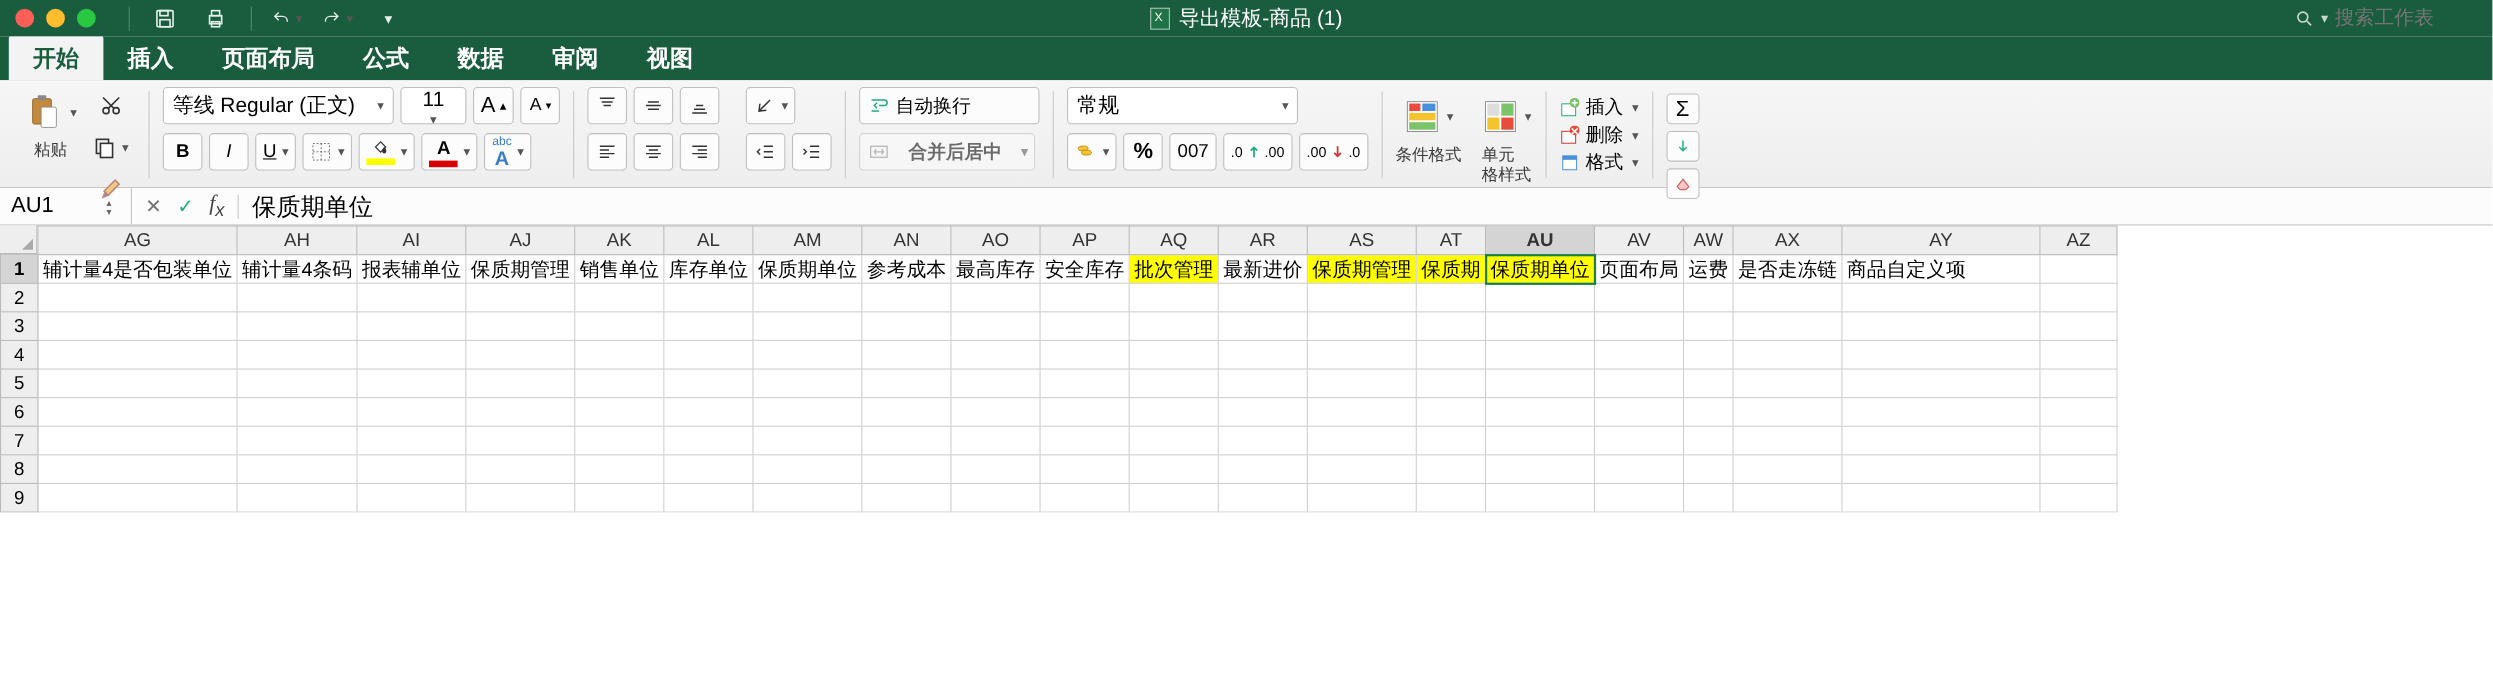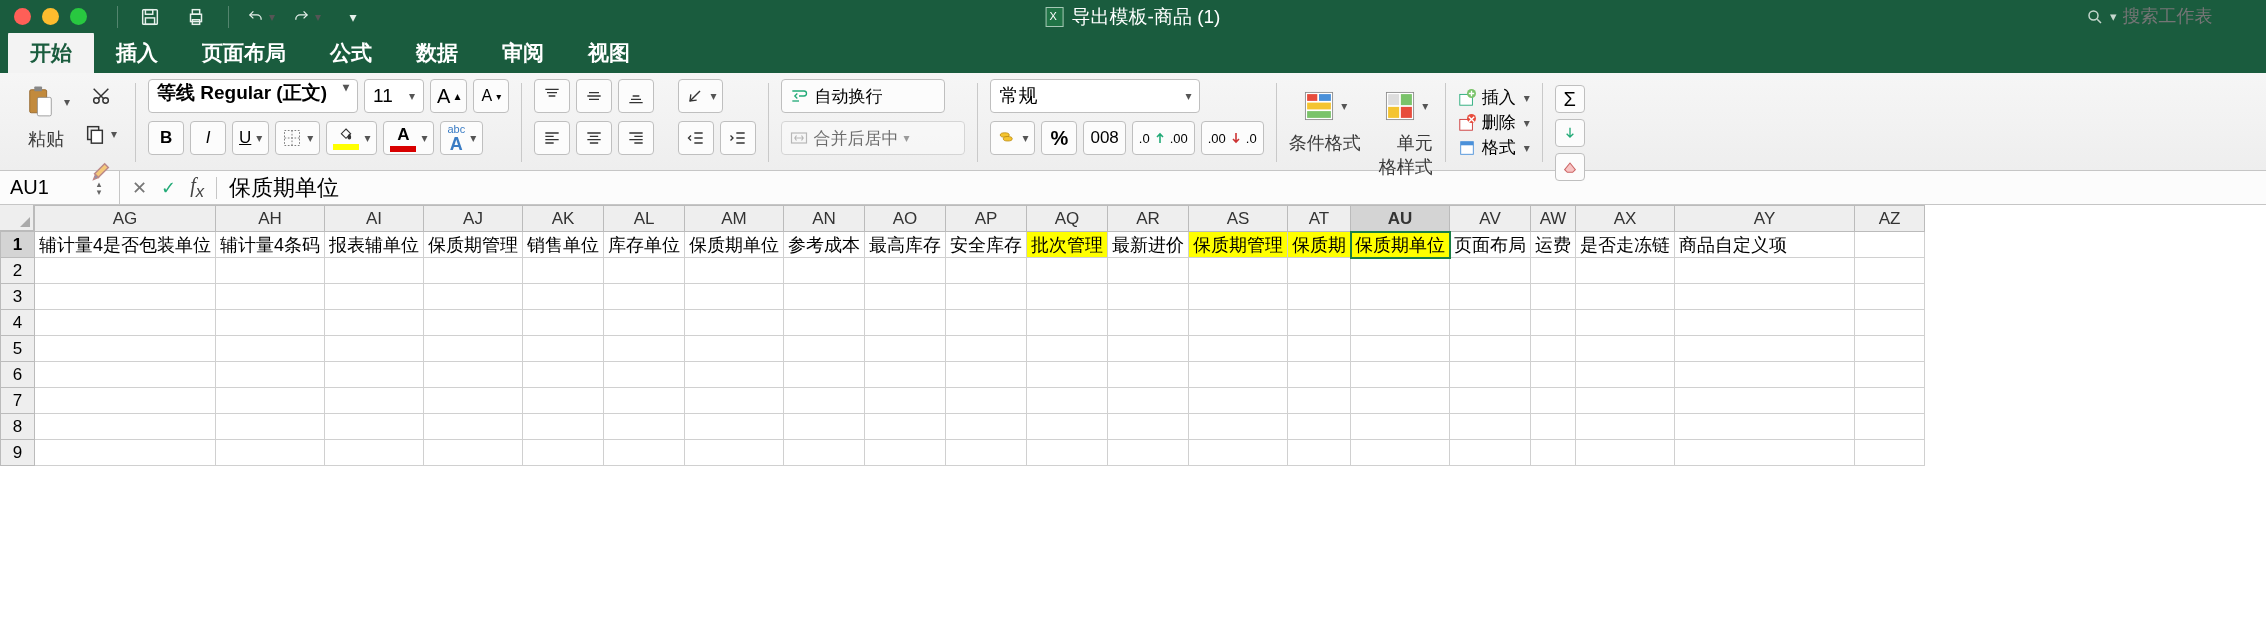--- a/index.html
+++ b/index.html
@@ -31,26 +31,26 @@
 .ribbon { height: 98px; background: linear-gradient(#f6f6f6,#eeeeee); border-bottom: 1px solid #c6c6c6; display: flex; align-items: stretch; padding: 6px 10px 4px; }
 .group { display: flex; flex-direction: column; align-items: center; padding: 0 12px; position: relative; }
 .group-sep { width: 1px; background: #c9c9c9; margin: 4px 0; }
 .btnrow { display: flex; align-items: center; gap: 6px; }
 .rbtn { height: 34px; min-width: 36px; background: #fcfcfc; border: 1px solid #bfbfbf; border-radius: 4px; display: flex; align-items: center; justify-content: center; padding: 0 6px; gap: 4px; cursor: pointer; font-size: 17px; }
 .rbtn.naked { border: none; background: transparent; }
 .dd { display:flex; align-items:center; gap:3px;}
 .caret::after { content:"▾"; font-size:12px; color:#555; margin-left:2px;}
 .bigicon { width: 48px; height: 46px; display:flex; align-items:center; justify-content:center; }
 .bigicon svg { width:40px; height:40px; }
-.glabel { font-size: 18px; color: #3a3a3a; margin-top: 2px; text-align:right; white-space: nowrap; }
+.glabel { font-size: 15px; color: #3a3a3a; margin-top: 2px; text-align:left; white-space: nowrap; }
 .vstack { display:flex; flex-direction:column; gap:4px; }
 .hlstrip { width: 26px; height: 6px; background: #ffff00; display:block; margin-top:1px;}
 .redstrip { width: 26px; height: 6px; background: #d80000; display:block; margin-top:1px;}
-.fontsel { width: 210px; height:34px; border:1px solid #bfbfbf; background:#fff; border-radius:4px; display:flex; padding:0 8px; font-size:19px; justify-content:space-between;font-weight:bold;}
-.sizesel { width: 60px; height:34px; border:1px solid #bfbfbf; background:#fff; border-radius:4px; display:flex; align-items:center; padding:0 8px; font-size:19px; justify-content:space-between;}
+.fontsel { width: 210px; height:34px; border:1px solid #bfbfbf; background:#fff; border-radius:4px; display:flex; align-items:center; padding:0 8px; font-size:19px; justify-content:space-between;}
+.sizesel { width: 60px; height:34px; border:1px solid #bfbfbf; background:#fff; border-radius:4px; display:flex; align-items:center; padding:0 8px; font-size:19px; justify-content:space-between;flex-direction:column;}
 .numfmt { width: 210px; height:34px; border:1px solid #bfbfbf; background:#fff; border-radius:4px; display:flex; align-items:center; padding:0 8px; font-size:19px; justify-content:space-between;}
 .vicon { width:46px; height:46px; display:flex; align-items:center; justify-content:center;}
 .vicon svg { width:34px; height:34px;}
 
 
 .fxbar { height: 34px; background: #fcfcfc; border-bottom: 1px solid #c6c6c6; display: flex; align-items: center; }
 .namebox { width: 120px; height: 100%; border-right: 1px solid #c6c6c6; display:flex; align-items:center; padding:0 10px; font-size:20px; }
 .namebox-step { width:20px; display:flex; flex-direction:column; align-items:center; }
 .namebox-step span { font-size:9px; line-height:8px; color:#666;}
 .fx-btns { display:flex; align-items:center; gap:14px; padding:0 12px; color:#777;}
@@ -298,21 +298,21 @@
   <div class="group">
     <div class="vstack" style="gap:8px;">
       <div class="rbtn" style="width:164px;justify-content:flex-start;">
         <svg width="22" height="20" viewBox="0 0 24 24" stroke="#2a7" stroke-width="1.6" fill="none">
             <path d="M4 6h14a3 3 0 010 6h-6"></path>
             <path d="M10 9l-3 3 3 3" stroke="#2a7"></path>
             <path d="M4 18h8"></path>
           </svg>
         <span>自动换行</span>
       </div>
-      <div class="rbtn dd caret" style="width:184px;justify-content:flex-start;opacity:.55;">
+      <div class="rbtn dd caret" style="width:160px;justify-content:space-between;opacity:.55;font-weight:bold;">
         <svg width="22" height="20" viewBox="0 0 24 24" stroke="#888" stroke-width="1.4" fill="none">
             <rect x="3" y="6" width="18" height="12"></rect>
             <path d="M7 12h10M9 9l-2 3 2 3M15 9l2 3-2 3"></path>
           </svg>
         <span>合并后居中</span>
       </div>
     </div>
   </div>
   <div class="group-sep"></div>
 
@@ -324,21 +324,21 @@
         </div>
       <div class="btnrow">
         <div class="rbtn dd caret">
             <svg width="20" height="18" viewBox="0 0 24 24">
               <ellipse cx="9" cy="8" rx="6" ry="3" fill="#f4c430" stroke="#b8860b"></ellipse>
               <ellipse cx="13" cy="13" rx="6" ry="3" fill="#f4c430" stroke="#b8860b"></ellipse>
             </svg>
           </div>
         <div class="rbtn" style="font-size:20px;font-weight:600;">%</div>
         <div class="rbtn">
-            <span>008</span>
+            <span>007</span>
           </div>
         <div class="rbtn">
             <span style="font-size:13px;">.0</span>
             <svg width="12" height="14" viewBox="0 0 12 14" stroke="#2a7" stroke-width="1.6" fill="none">
               <path d="M6 12V3M3 6l3-3 3 3"></path>
             </svg>
             <span style="font-size:13px;">.00</span>
           </div>
         <div class="rbtn">
             <span style="font-size:13px;">.00</span>

